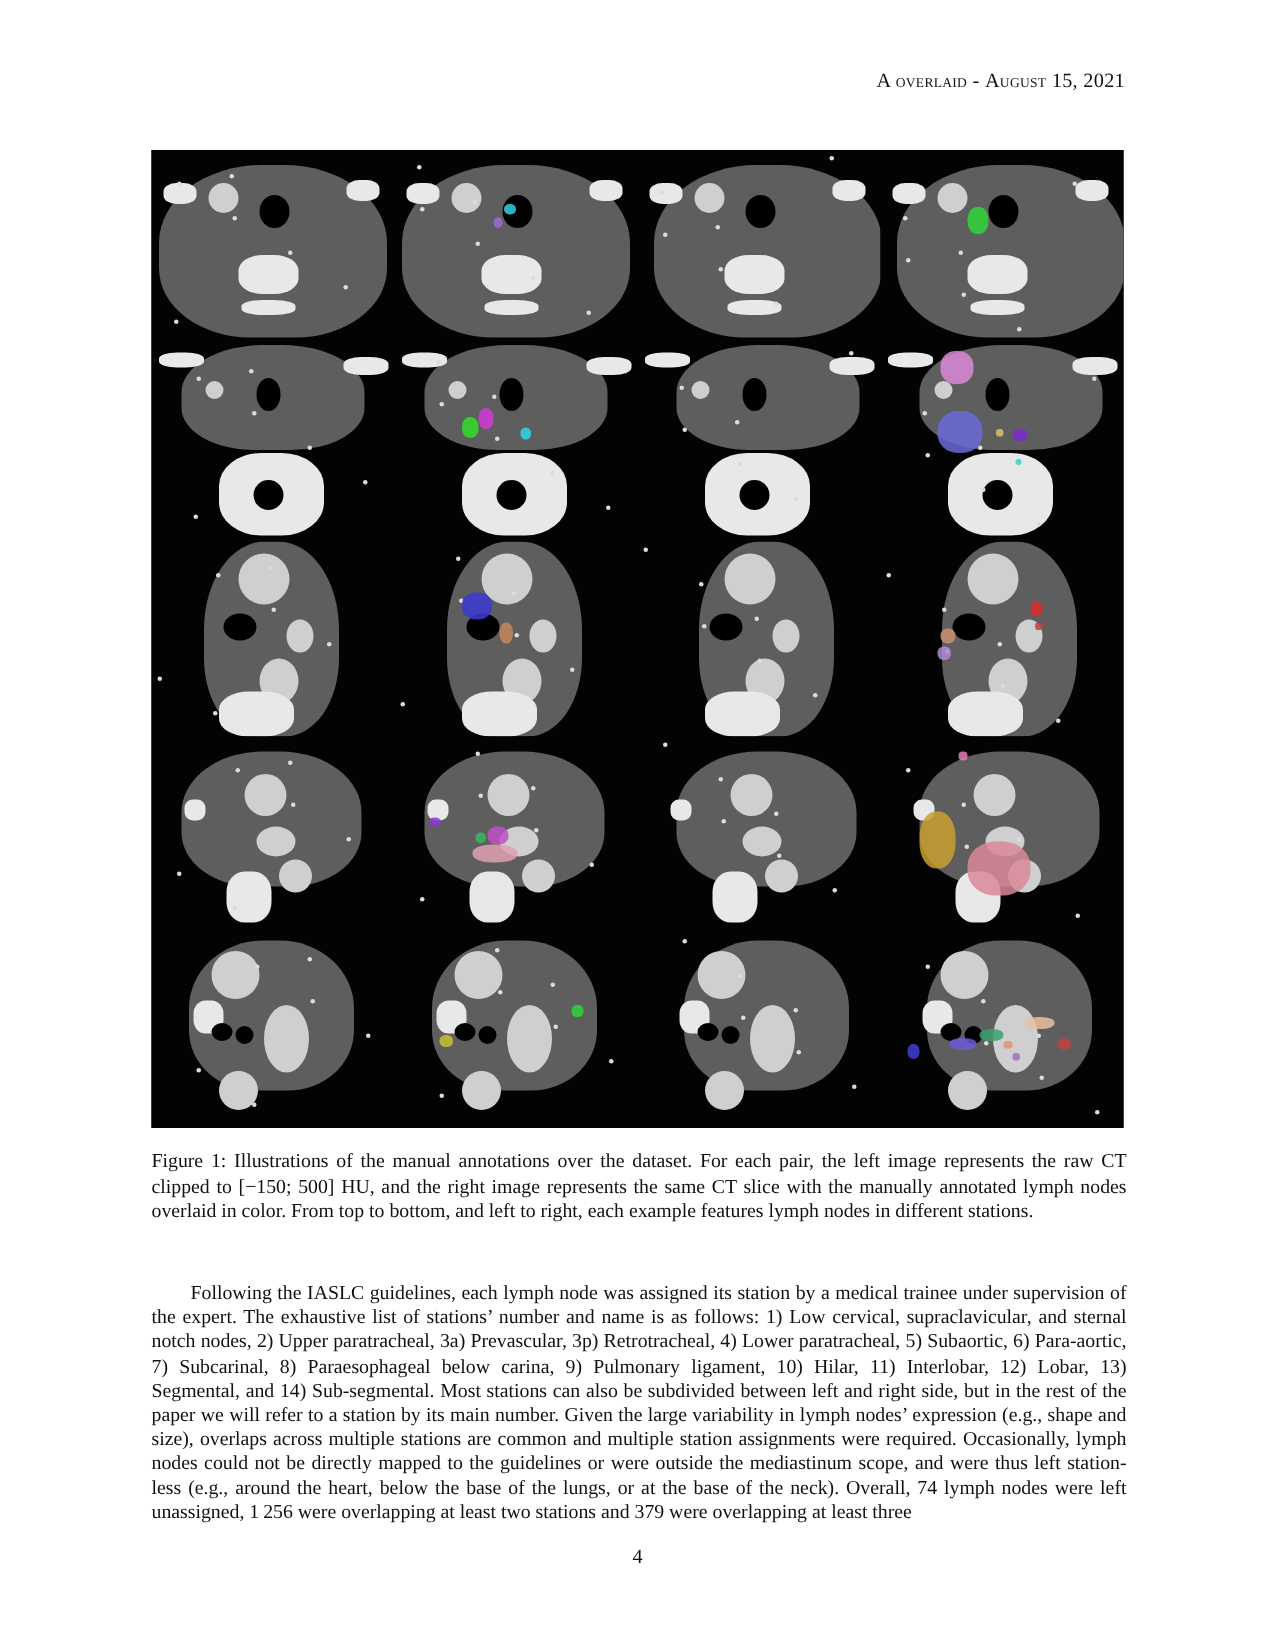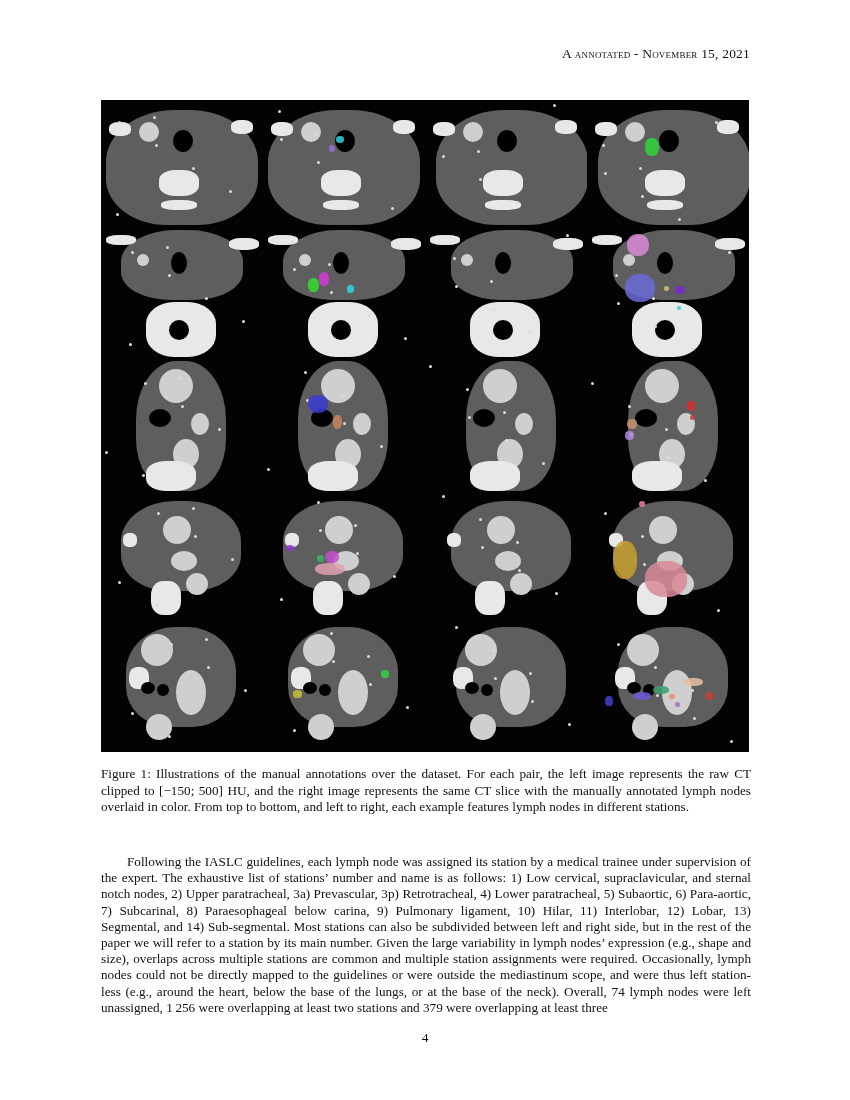--- a/index.html
+++ b/index.html
@@ -22,21 +22,21 @@
   .caption { position: absolute; left: 101px; top: 766px; width: 650px; font-size: 13.2px;
              line-height: 16.5px; text-align: justify; }
   .para { position: absolute; left: 101px; top: 854px; width: 650px; font-size: 13.2px;
           line-height: 16.2px; text-align: justify; text-indent: 26px; }
   .pagenum { position: absolute; top: 1030px; left: 0; width: 850px; text-align: center; font-size: 13.5px; }
 </style>
 </head>
 <body>
 
 <div class="header">
-  <span class="sc">A annotated</span><span> - </span><span class="sc">November 15, 2021</span>
+  <span class="sc">A overlaid</span><span> - </span><span class="sc">August 15, 2021</span>
 </div>
 
 <div class="figure" id="figure">
     <div class="tile">
       <div class="body" style="left: 5px; top: 10px; width: 152px; height: 115px;"></div>
       <div class="bone" style="left: 8px; top: 22px; width: 22px; height: 14px;"></div>
       <div class="bone" style="left: 130px; top: 20px; width: 22px; height: 14px;"></div>
       <div class="bright" style="left: 38px; top: 22px; width: 20px; height: 20px;"></div>
       <div class="air" style="left: 72px; top: 30px; width: 20px; height: 22px;"></div>
       <div class="bone" style="left: 58px; top: 70px; width: 40px; height: 26px;"></div>

